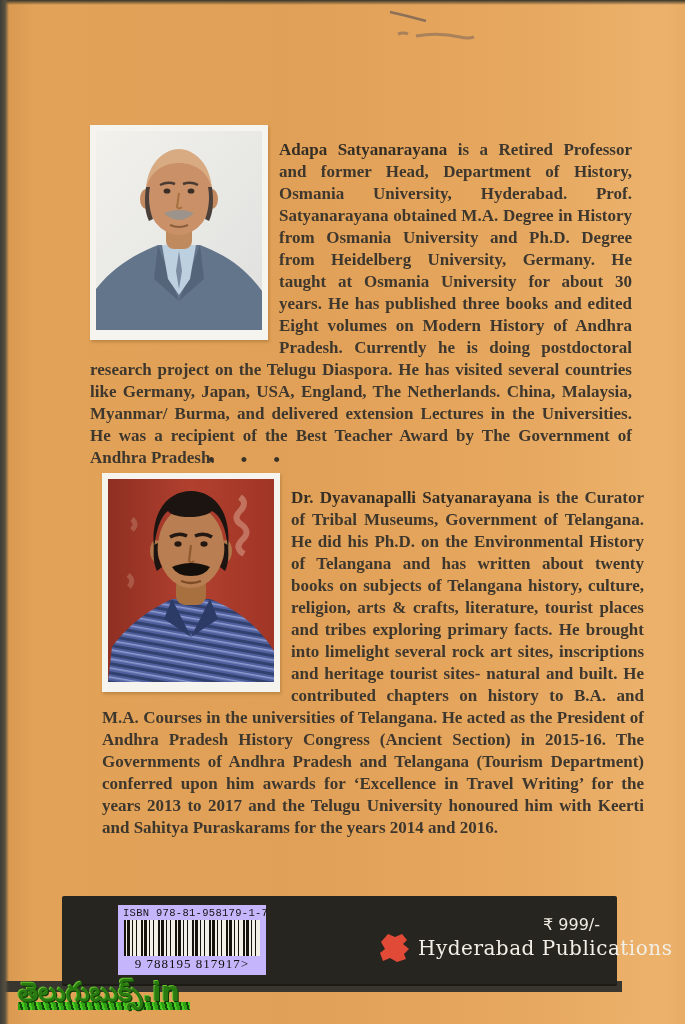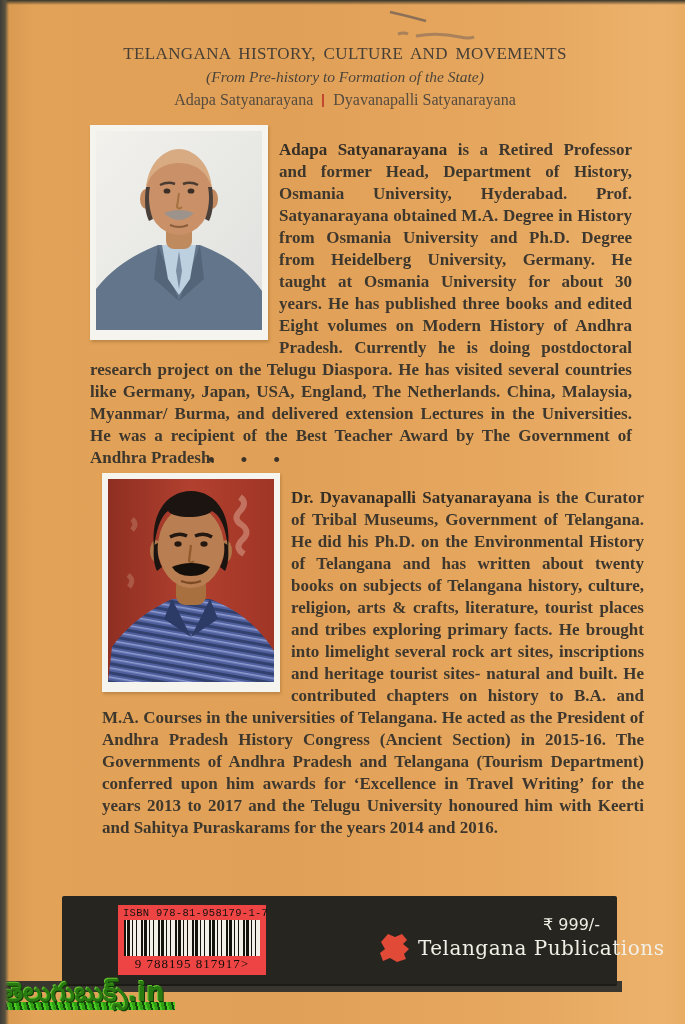--- a/index.html
+++ b/index.html
@@ -32,55 +32,48 @@
     box-shadow:1px 2px 3px rgba(80,50,10,.25);}
   .bio-text{font-size:17px;line-height:22px;text-align:justify;color:#3e372d;font-weight:bold;}
   .bio-text b{color:#342e25;}
 
   .dots{position:absolute;left:90px;top:448px;width:310px;text-align:center;
     font-size:21px;color:#39332a;word-spacing:16px;letter-spacing:2px;}
 
   .bar-shadow{position:absolute;left:0;top:981px;width:622px;height:11px;background:#38362e;}
   .footer-bar{position:absolute;left:62px;top:896px;width:555px;height:88px;
     background:#26251f;border-radius:2px;box-shadow:0 2px 0 #1c1b16;}
-  .barcode{position:absolute;left:56px;top:9px;width:148px;height:70px;background:#ef4444;
+  .barcode{position:absolute;left:56px;top:9px;width:148px;height:70px;background:#c4b5fd;
     box-sizing:border-box;padding:2px 5px 0 5px;text-align:center;}
   .isbn-label{font-family:"Liberation Mono", monospace;font-size:10.5px;color:#15130f;letter-spacing:.3px;white-space:nowrap;}
   .bars{height:36px;margin:1px 1px 0 1px;
     background:repeating-linear-gradient(90deg,#14120d 0 2px,#f2efe7 2px 3px,#14120d 3px 6px,#f2efe7 6px 8px,#14120d 8px 9px,#f2efe7 9px 12px,#14120d 12px 13px,#f2efe7 13px 17px);}
   .barcode-digits{font-family:Liberation Serif, serif;font-size:13px;color:#0f0e0a;letter-spacing:1px;white-space:nowrap;}
   .price{position:absolute;right:17px;top:8px;color:#efece3;font-family:"DejaVu Sans", sans-serif;font-size:16px;margin-top:11px;}
   .publisher{position:absolute;left:316px;top:36px;display:flex;align-items:center;}
   .publisher-name{color:#f2efe7;font-family:"DejaVu Serif", serif;font-size:20px;letter-spacing:.5px;margin-left:6px;white-space:nowrap;}
 
-  .watermark{position:absolute;left:3px;top:979px;line-height:1;}
+  .watermark{position:absolute;left:18px;top:979px;line-height:1;}
   .watermark-text{font-family:"DejaVu Sans", sans-serif;font-weight:bold;font-size:26px;
     color:#2a7a12;text-shadow:1px 1px 0 #0e3a04,-1px -1px 0 #63c32e;}
   .grass{width:172px;height:8px;margin-top:-3px;
     background:repeating-linear-gradient(75deg,#2f9e12 0 3px,#11470a 3px 5px,#47c91f 5px 7px);}
 </style>
 </head>
 <body>
 
 <div class="page">
 
   <div class="edge-top"></div>
 
   <svg class="scribble" width="130" height="42">
     <path d="M22,10 Q40,14 58,19" stroke="rgba(70,70,85,.55)" stroke-width="2.5" fill="none"></path>
     <path d="M30,32 q6,-2 10,0 M48,34 q22,-4 44,1 q8,2 14,0" stroke="rgba(80,78,92,.4)" stroke-width="3" fill="none"></path>
   </svg>
 
-  <div class="header">
-    <div class="title">TELANGANA HISTORY, CULTURE AND MOVEMENTS</div>
-    <div class="subtitle">(From Pre-history to Formation of the State)</div>
-    <div class="authors">
-      <span>Adapa Satyanarayana</span><span class="author-sep"></span><span>Dyavanapalli Satyanarayana</span>
-    </div>
-  </div>
 
   <div class="bio-section" id="bio1">
     <div class="photo-frame">
       <svg width="166" height="199" viewBox="0 0 166 199">
         <rect width="166" height="199" fill="#edebe6"></rect>
         <rect width="166" height="199" fill="url(#p1bg)"></rect>
         <defs>
           <linearGradient id="p1bg" x1="0" y1="0" x2="1" y2="1">
             <stop offset="0" stop-color="#f2f1ec"></stop>
               <stop offset="1" stop-color="#dfe0de"></stop>
@@ -177,21 +170,21 @@
     <div class="barcode">
       <div class="isbn-label">ISBN 978-81-958179-1-7</div>
       <div class="bars"></div>
       <div class="barcode-digits"><span>9 788195 817917</span><span>&gt;</span></div>
     </div>
     <div class="price">₹ 999/-</div>
     <div class="publisher">
       <svg width="34" height="32" viewBox="0 0 34 32">
         <path d="M10,2 L17,5 L24,2 L29,8 L25,12 L31,17 L26,22 L28,27 L19,30 L12,26 L5,29 L2,21 L7,17 L3,10 Z" fill="#e24a38"></path>
       </svg>
-      <span class="publisher-name">Telangana Publications</span>
+      <span class="publisher-name">Hyderabad Publications</span>
     </div>
   </div>
 
   <div class="watermark">
     <div class="watermark-text">తెలుగుబుక్స్.in</div>
     <div class="grass"></div>
   </div>
 
   <div class="edge-left"></div>
 </div>

